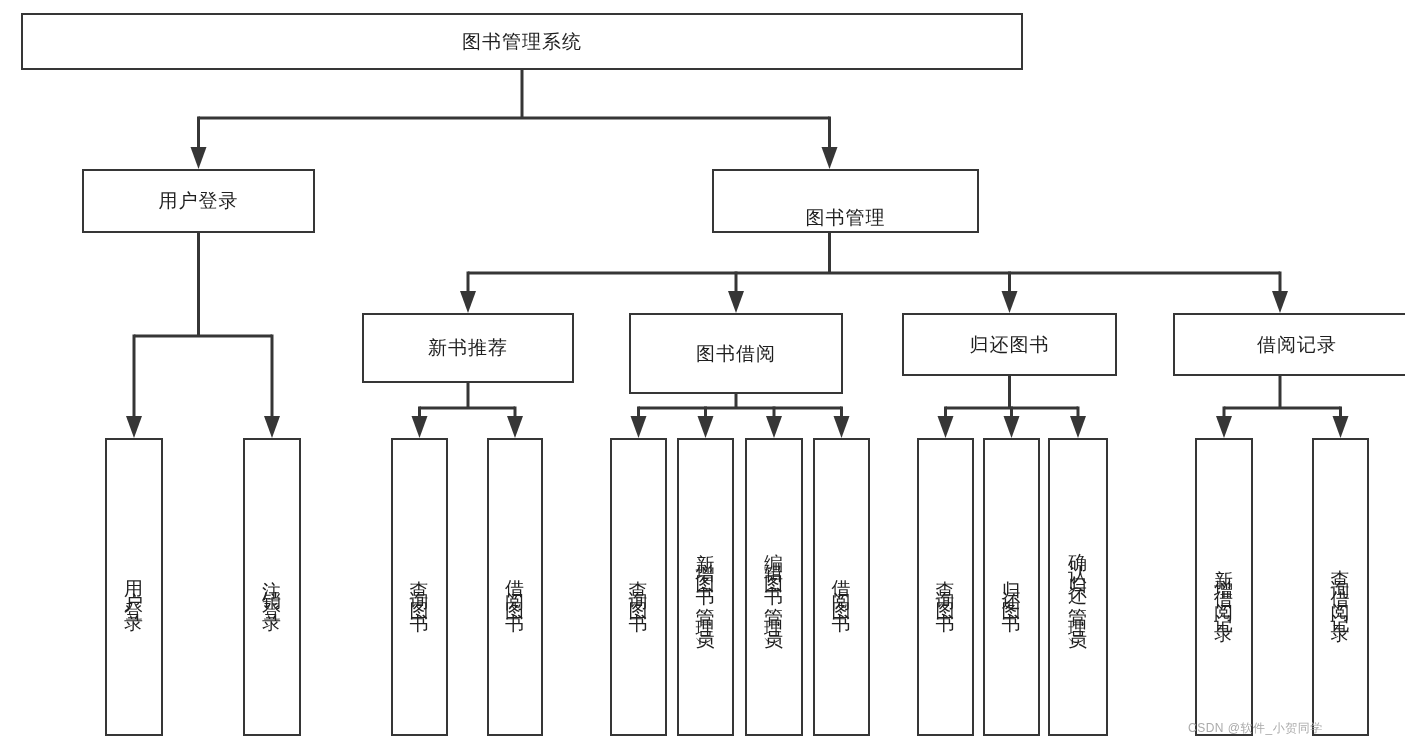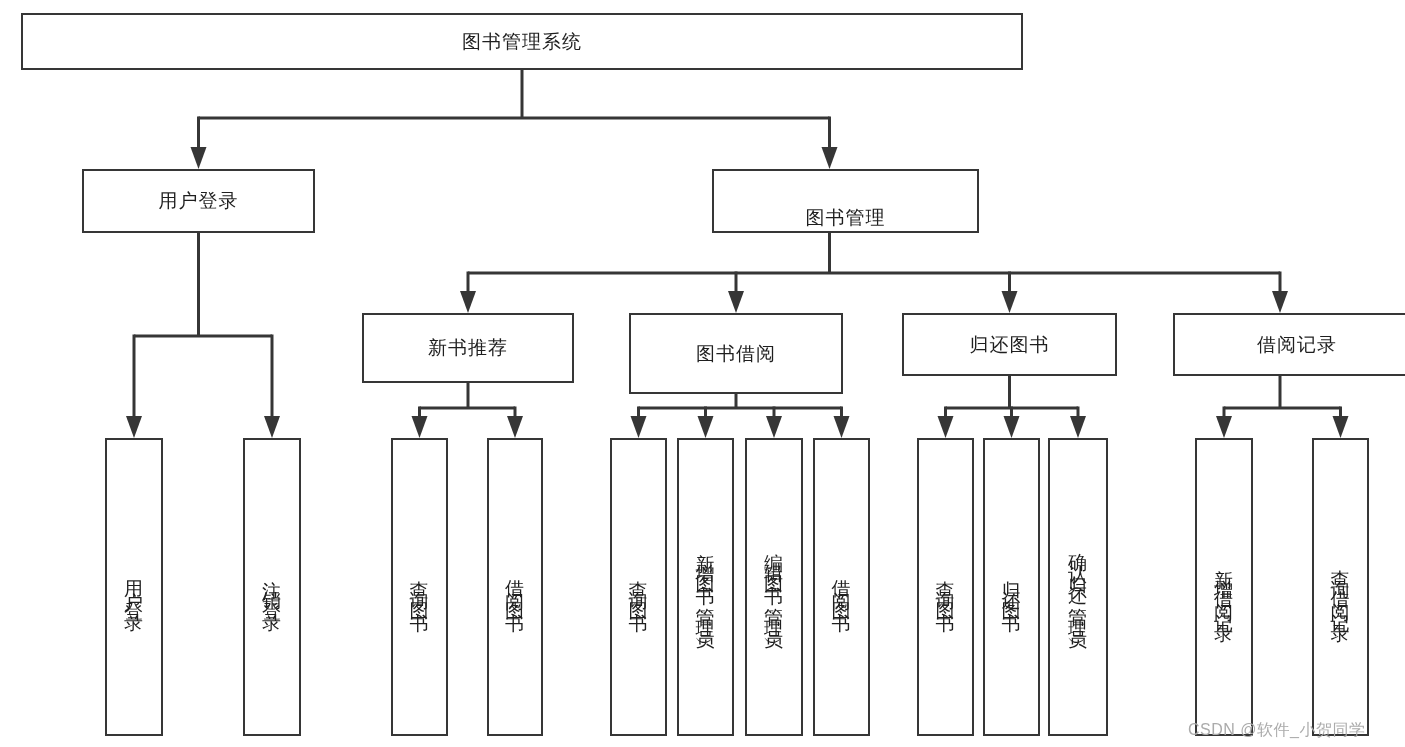--- a/index.html
+++ b/index.html
@@ -41,21 +41,21 @@
     font-size: 19px;
   }
   .vbox .vtext {
     writing-mode: vertical-rl;
     letter-spacing: 11px;
     line-height: 1;
   }
   .watermark {
     position: absolute;
     color: #ababab;
-    font-size: 16px;
+    font-size: 12px;
     white-space: nowrap;
     z-index: 3;
     letter-spacing: 0.5px;
   }
   .nodes { position: absolute; left: 0; top: 0; }
 </style>
 </head>
 <body>
 
 <div id="stage">

